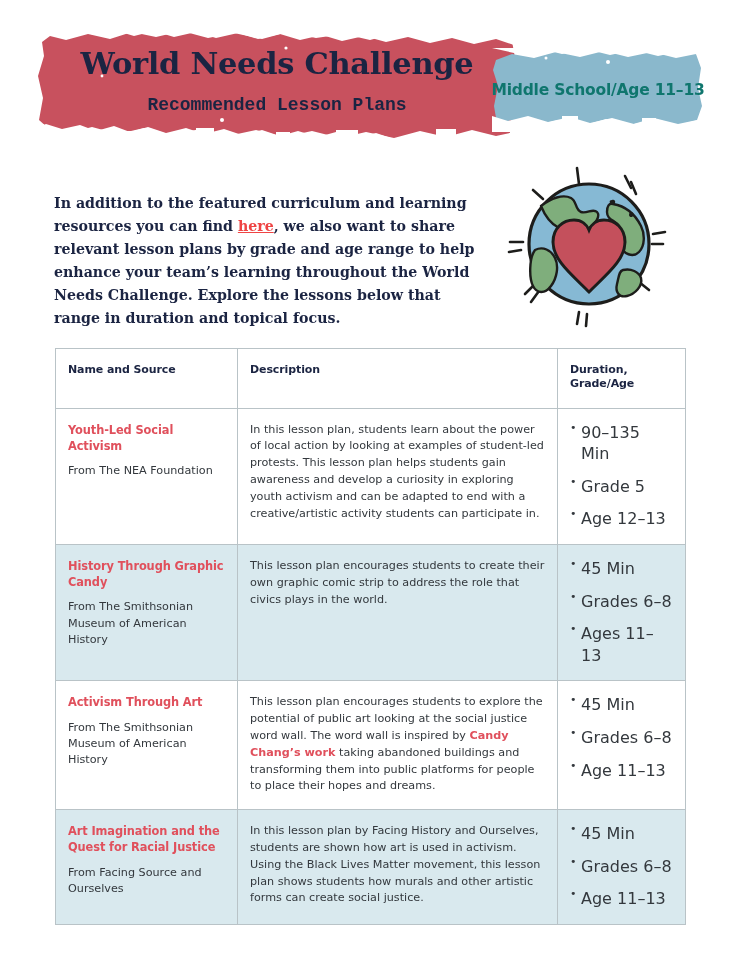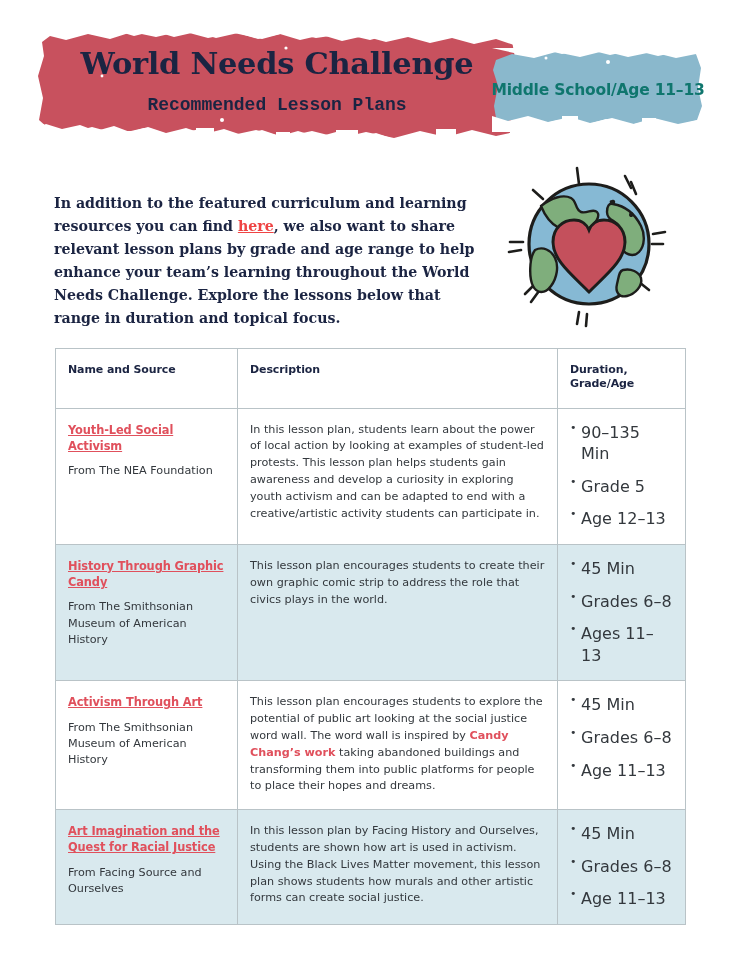--- a/index.html
+++ b/index.html
@@ -142,21 +142,20 @@
   tr.row-alt td { background: #d9e9ee; }
   tr.row-plain td { background: #ffffff; }
 
   .lesson-title {
     color: #e0505c;
     font-weight: bold;
     font-size: 11.4px;
     line-height: 1.42;
     margin: 0 0 9px 0;
     letter-spacing: -0.1px;
-    text-decoration: underline;
   }
   .lesson-source {
     color: #33383d;
     font-size: 11.2px;
     line-height: 1.45;
     margin: 0;
   }
   .desc-hl { color: #e0505c; font-weight: bold; }
 
   .dur-list {

